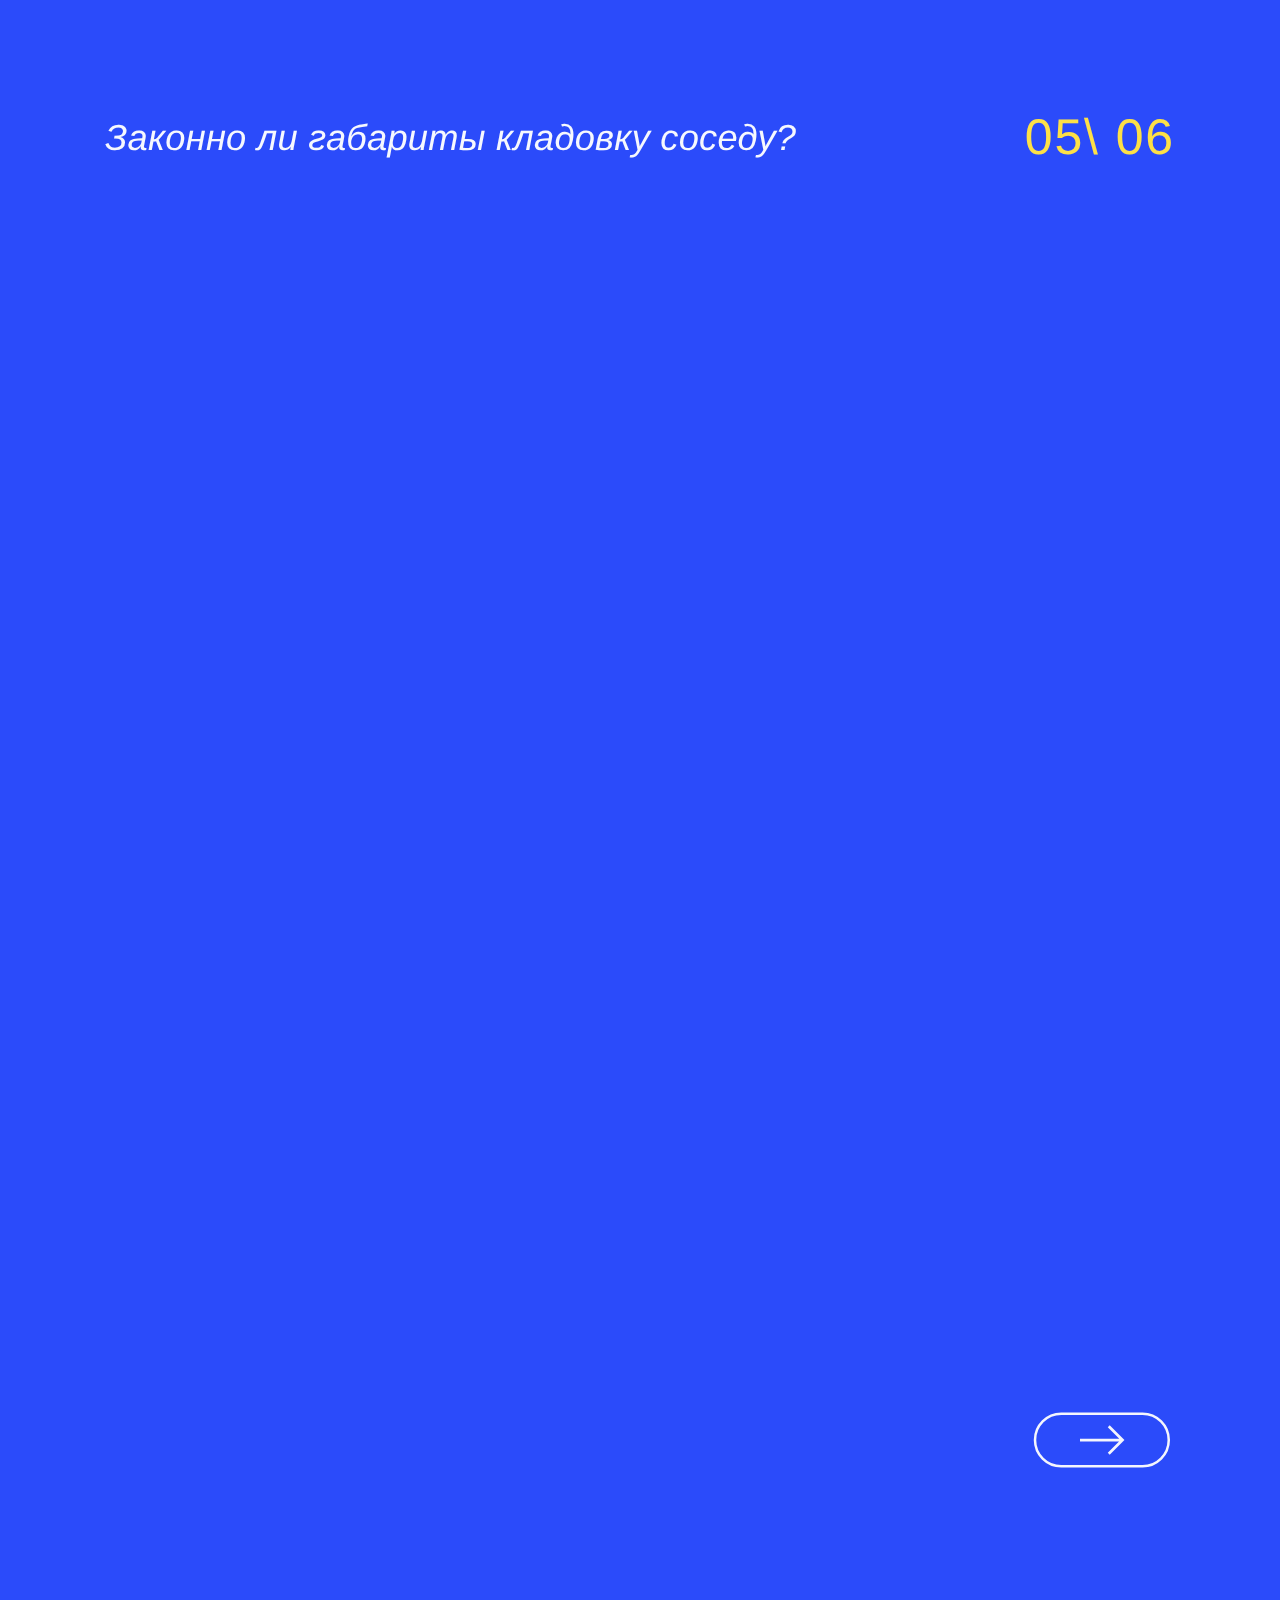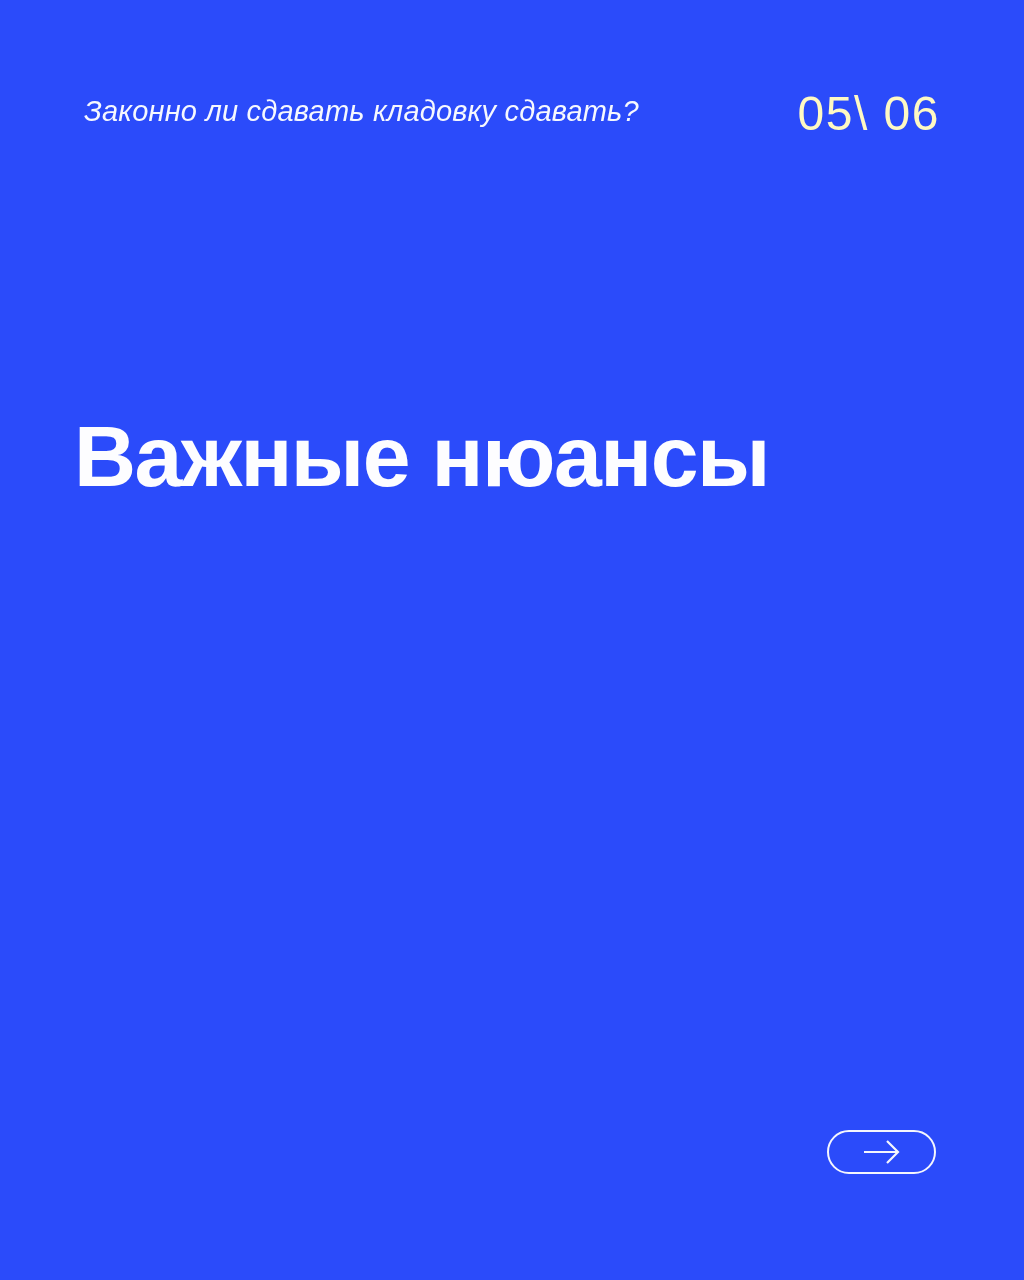--- a/index.html
+++ b/index.html
@@ -27,25 +27,25 @@
   .kicker {
     font-size: 29px;
     font-style: italic;
     font-weight: 400;
     letter-spacing: 0.2px;
     line-height: 1.2;
     margin-top: 4px;
     color: #F6F8FE;
   }
   .pager {
-    font-size: 48px;
+    font-size: 40px;
     font-weight: 300;
     letter-spacing: 1.5px;
     line-height: 1;
-    color: #fef9c3;
+    color: #fde047;
     white-space: pre;
   }
   .heading {
     position: absolute;
     top: 413px;
     left: 74px;
     font-size: 86px;
     font-weight: 700;
     letter-spacing: -1.5px;
     line-height: 1;
@@ -82,25 +82,24 @@
     padding: 0;
   }
   .next-btn svg { display: block; }
 </style>
 </head>
 <body>
 
 <div class="slide">
 
   <header class="topbar">
-    <div class="kicker">Законно ли сдавать кладовку сдавать?</div>
+    <div class="kicker">Законно ли габариты кладовку соседу?</div>
     <div class="pager">05\ 06</div>
   </header>
 
-  <h1 class="heading">Важные нюансы</h1>
 
 
   <button class="next-btn" aria-label="Следующий слайд">
     <svg width="38" height="26" viewBox="0 0 38 26" fill="none" xmlns="http://www.w3.org/2000/svg">
       <path d="M1 13 H35 M24 2 L35 13 L24 24" stroke="#F4F6FD" stroke-width="2.2" fill="none"></path>
     </svg>
   </button>
 
 </div>
 

